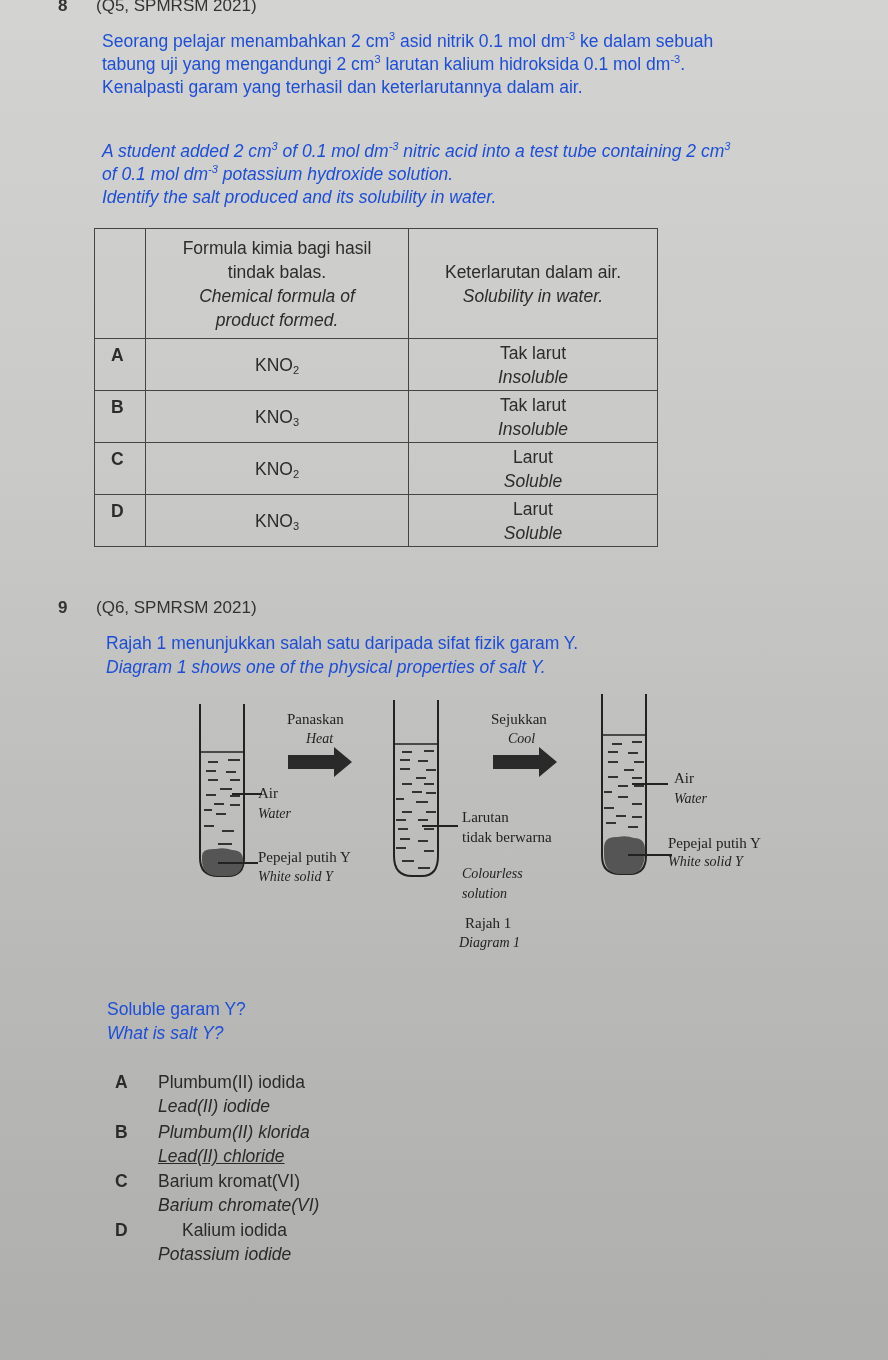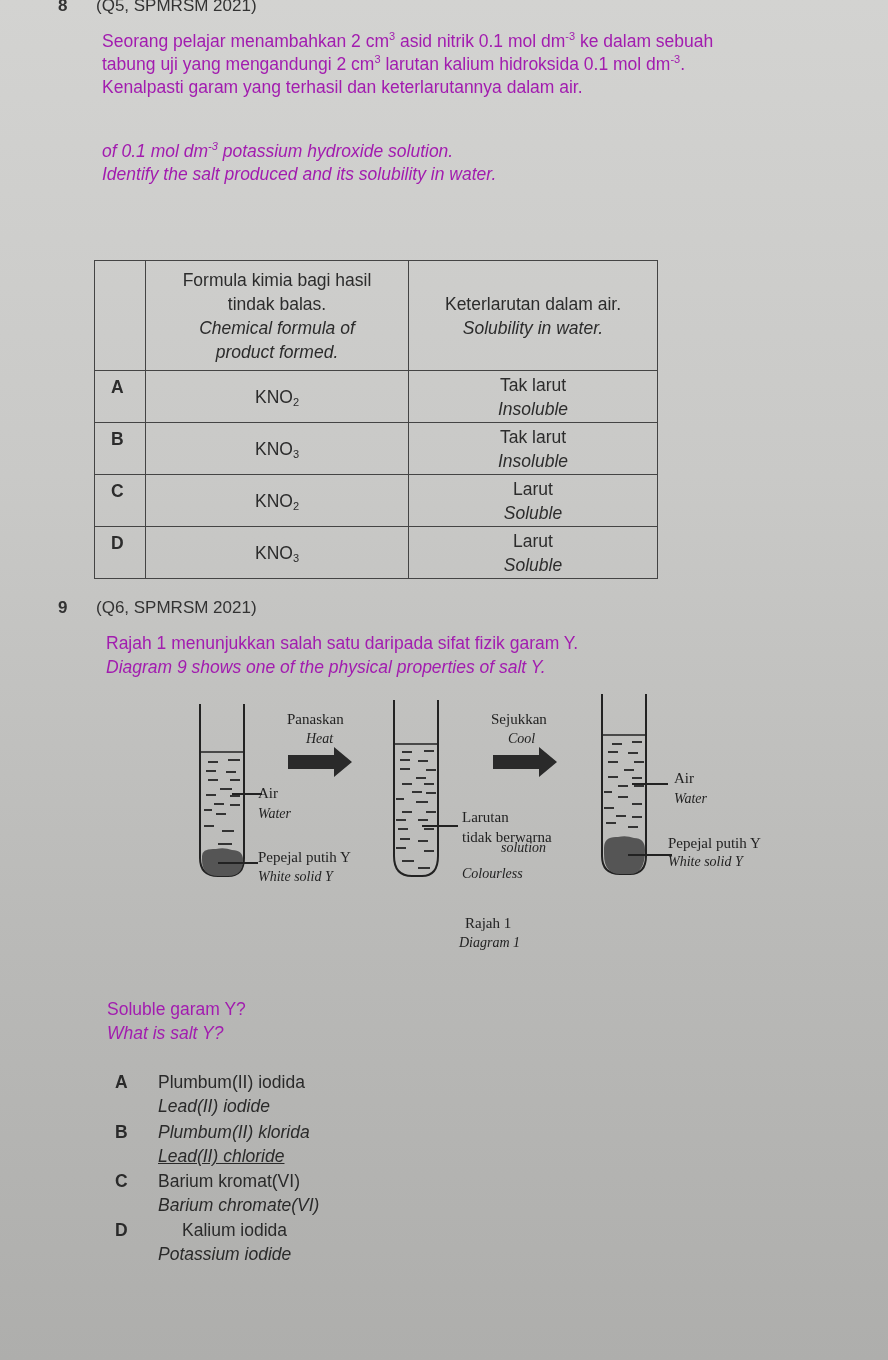--- a/index.html
+++ b/index.html
@@ -6,29 +6,29 @@
   html, body { width: 888px; height: 1360px; overflow: hidden; }
   body {
     background: linear-gradient(180deg, #d3d3d1 0%, #c9c9c7 35%, #b9b9b7 70%, #aeaeac 100%);
     font-family: "Liberation Sans", sans-serif;
     color: #2a2a2a;
     position: relative;
   }
   .abs { position: absolute; }
   .q-num { font-size: 17px; font-weight: bold; color: #333; }
   .q-src { font-size: 17px; color: #333; }
-  .para { font-size: 17.5px; line-height: 23px; color: #a21caf; }
+  .para { font-size: 17.5px; line-height: 23px; color: #1d4ed8; }
   .para.it { font-style: italic; }
   sup { font-size: 11px; vertical-align: 7px; line-height: 0; }
   sub { font-size: 11px; vertical-align: -3px; line-height: 0; }
 
   
   table.opts {
     position: absolute; left: 94px; top: 228px; width: 564px;
-    border-collapse: collapse; font-size: 17.5px; color: #2c2c2c; margin-top: 32px;
+    border-collapse: collapse; font-size: 17.5px; color: #2c2c2c;
   }
   table.opts td, table.opts th {
     border: 1.5px solid #444; font-weight: normal; text-align: center; vertical-align: middle;
     line-height: 24px;
   }
   table.opts th { padding: 6px 4px; }
   table.opts td.letter { width: 51px; text-align: left; vertical-align: top; padding: 4px 0 0 16px; font-weight: bold; }
   table.opts td.formula { width: 263px; }
   table.opts tr.body-row td { height: 52px; }
   .it { font-style: italic; }
@@ -49,20 +49,21 @@
 <div class="abs q-num" style="left:58px; top:-4px;">8</div>
 <div class="abs q-src" style="left:96px; top:-4px;">(Q5, SPMRSM 2021)</div>
 
 <div class="abs para" style="left:102px; top:30px; width:760px;">
   <div><span>Seorang pelajar menambahkan 2 cm</span><sup>3</sup><span> asid nitrik 0.1 mol dm</span><sup>-3</sup><span> ke dalam sebuah</span></div>
   <div><span>tabung uji yang mengandungi 2 cm</span><sup>3</sup><span> larutan kalium hidroksida 0.1 mol dm</span><sup>-3</sup><span>.</span></div>
   <div>Kenalpasti garam yang terhasil dan keterlarutannya dalam air.</div>
 </div>
 
 <div class="abs para it" style="left:102px; top:140px; width:770px;">
+  <div><span>A student added 2 cm</span><sup>3</sup><span> of 0.1 mol dm</span><sup>-3</sup><span> nitric acid into a test tube containing 2 cm</span><sup>3</sup></div>
   <div><span>of 0.1 mol dm</span><sup>-3</sup><span> potassium hydroxide solution.</span></div>
   <div>Identify the salt produced and its solubility in water.</div>
 </div>
 
 <table class="opts">
   <tbody>
       <tr>
     <th style="width:51px;"></th>
     <th style="width:263px; height:110px;">
       <div>Formula kimia bagi hasil</div>
@@ -106,21 +107,21 @@
           <div>Larut</div>
           <div class="it">Soluble</div>
         </td>
   </tr>
 </tbody>
   </table>
 
 <div class="abs q-num" style="left:58px; top:598px;">9</div>
 <div class="abs q-src" style="left:96px; top:598px;">(Q6, SPMRSM 2021)</div>
 <div class="abs para" style="left:106px; top:632px;">Rajah 1 menunjukkan salah satu daripada sifat fizik garam Y.</div>
-<div class="abs para it" style="left:106px; top:656px;">Diagram 9 shows one of the physical properties of salt Y.</div>
+<div class="abs para it" style="left:106px; top:656px;">Diagram 1 shows one of the physical properties of salt Y.</div>
 
 <div class="abs" style="left:0; top:0; width:888px; height:1044px; pointer-events:none;">
 
   <svg class="tube" style="left:196px; top:700px;" width="60" height="180">
     <path d="M4 4 L4 158 Q4 176 22 176 L32 176 Q48 176 48 158 L48 4" fill="none" stroke="#222" stroke-width="2"></path>
     <line x1="5" y1="52" x2="47" y2="52" stroke="#222" stroke-width="1.5"></line>
     <g stroke="#333" stroke-width="2">
       <line x1="12" y1="62" x2="22" y2="62"></line>
         <line x1="32" y1="60" x2="44" y2="60"></line>
       <line x1="10" y1="71" x2="20" y2="71"></line>
@@ -195,21 +196,21 @@
 
   <div class="abs serif dlabel" style="left:491px; top:710px;">Sejukkan</div>
   <div class="abs serif dlabel it" style="left:508px; top:729px;">Cool</div>
   <svg class="abs" style="left:493px; top:747px;" width="66" height="30">
     <polygon points="0,8 46,8 46,0 64,15 46,30 46,22 0,22" fill="#2a2a2a"></polygon>
   </svg>
 
   <div class="abs serif dlabel" style="left:462px; top:808px;">Larutan</div>
   <div class="abs serif dlabel" style="left:462px; top:828px;">tidak berwarna</div>
   <div class="abs serif dlabel it" style="left:462px; top:820px;margin-top:44px;">Colourless</div>
-  <div class="abs serif dlabel it" style="left:462px; top:838px;margin-left:39px;">solution</div>
+  <div class="abs serif dlabel it" style="left:462px; top:884px;">solution</div>
 
   <svg class="tube" style="left:598px; top:690px;" width="60" height="190">
     <path d="M4 4 L4 166 Q4 184 22 184 L32 184 Q48 184 48 166 L48 4" fill="none" stroke="#222" stroke-width="2"></path>
     <line x1="5" y1="45" x2="47" y2="45" stroke="#222" stroke-width="1.5"></line>
     <g stroke="#333" stroke-width="2">
       <line x1="14" y1="54" x2="24" y2="54"></line>
         <line x1="34" y1="52" x2="44" y2="52"></line>
       <line x1="10" y1="62" x2="20" y2="62"></line>
         <line x1="30" y1="63" x2="40" y2="63"></line>
       <line x1="10" y1="72" x2="20" y2="72"></line>

